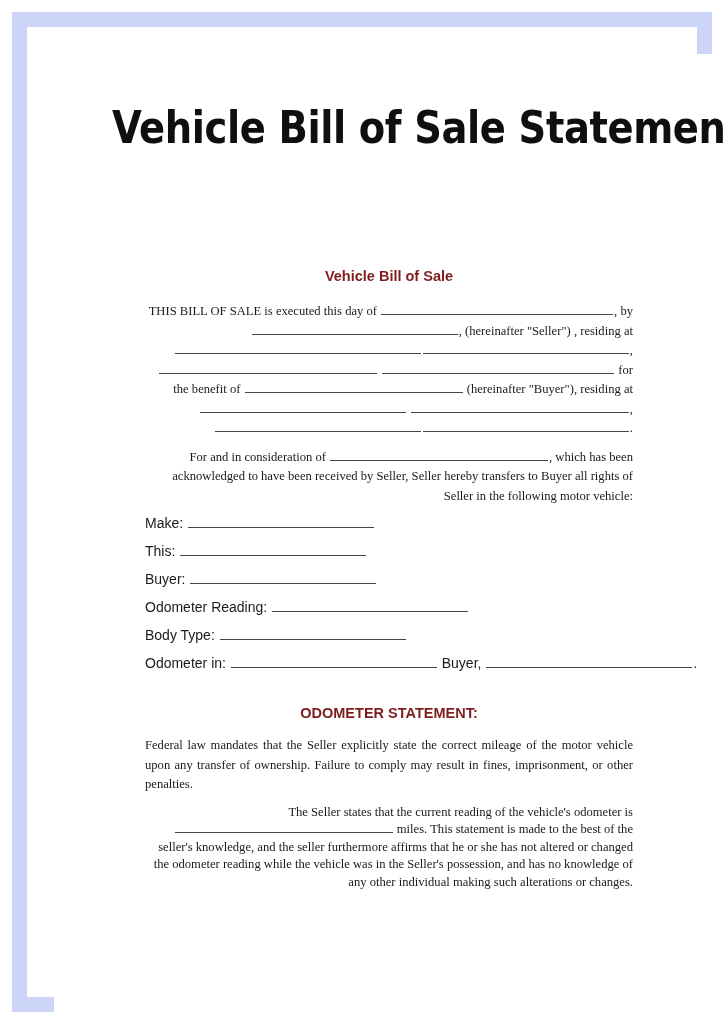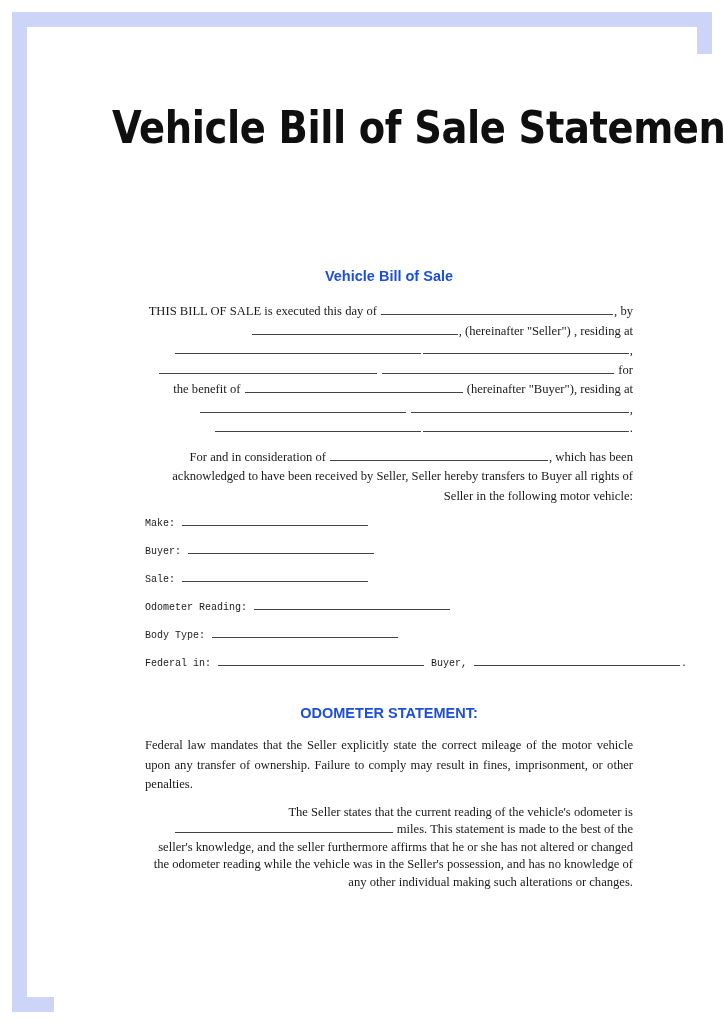--- a/index.html
+++ b/index.html
@@ -68,21 +68,21 @@
     top: 213px;
     width: 488px;
   }
 
   .section-heading {
     text-align: center;
     font-family: "Liberation Sans", sans-serif;
     font-weight: 700;
     font-size: 14.5px;
     line-height: 18px;
-    color: #1d4ed8;
+    color: #7f1d1d;
     margin: 0 0 17px 0;
   }
 
   .section-heading.odometer {
     margin: 0 0 14px 0;
   }
 
   p.para {
     margin: 0 0 9px 0;
     font-family: "Liberation Serif", serif;
@@ -97,22 +97,22 @@
     text-justify: inter-word;
   }
 
   p.para.tight {
     margin-bottom: 0;
     line-height: 17.6px;
   }
 
   p.field {
     margin: 0 0 11px 0;
-    font-family: Liberation Mono, monospace;
-    font-size: 10px;
+    font-family: Liberation Sans, sans-serif;
+    font-size: 14px;
     line-height: 17px;
     color: #1a1a1a;
     white-space: nowrap;
   }
 
   
   .rule {
     display: inline-block;
     border-bottom: 1px solid #444;
     height: 0.85em;
@@ -140,30 +140,30 @@
       <div class="body-block">
 
         <div class="section-heading">Vehicle Bill of Sale</div>
 
         <p class="para"><span>THIS BILL OF SALE is executed this day of </span><span class="rule r-w15"></span><span>, by </span><span class="rule r-w13"></span><span>, (hereinafter "Seller") , residing at </span><span class="rule r-w16"></span><span class="rule r-w13"></span><span>, </span><span class="rule r-w14"></span><span> </span><span class="rule r-w15"></span><span> for the benefit of </span><span class="rule r-w14"></span><span> (hereinafter "Buyer"), residing at </span><span class="rule r-w13"></span><span> </span><span class="rule r-w14"></span><span>, </span><span class="rule r-w13"></span><span class="rule r-w13"></span><span>.</span></p>
 
         <p class="para"><span>For and in consideration of </span><span class="rule r-w14"></span><span>, which has been acknowledged to have been received by Seller, Seller hereby transfers to Buyer all rights of Seller in the following motor vehicle:</span></p>
 
         <p class="field"><span>Make: </span><span class="rule r-w11"></span></p>
 
+        <p class="field"><span>This: </span><span class="rule r-w11"></span></p>
+
         <p class="field"><span>Buyer: </span><span class="rule r-w11"></span></p>
-
-        <p class="field"><span>Sale: </span><span class="rule r-w11"></span></p>
 
         <p class="field"><span>Odometer Reading: </span><span class="rule r-w12"></span></p>
 
         <p class="field"><span>Body Type: </span><span class="rule r-w11"></span></p>
 
 
-        <p class="field"><span>Federal in: </span><span class="rule r-w13"></span><span> Buyer, </span><span class="rule r-w13"></span><span>.</span></p>
+        <p class="field"><span>Odometer in: </span><span class="rule r-w13"></span><span> Buyer, </span><span class="rule r-w13"></span><span>.</span></p>
 
 
         <div class="odometer-wrap">
 
           <div class="section-heading odometer">ODOMETER STATEMENT:</div>
 
           <p class="para justified">Federal law mandates that the Seller explicitly state the correct mileage of the motor vehicle upon any transfer of ownership. Failure to comply may result in fines, imprisonment, or other penalties.</p>
 
           <p class="para tight"><span>The Seller states that the current reading of the vehicle's odometer is </span><span class="rule r-w14"></span><span> miles. This statement is made to the best of the seller's knowledge, and the seller furthermore affirms that he or she has not altered or changed the odometer reading while the vehicle was in the Seller's possession, and has no knowledge of any other individual making such alterations or changes.</span></p>
 

